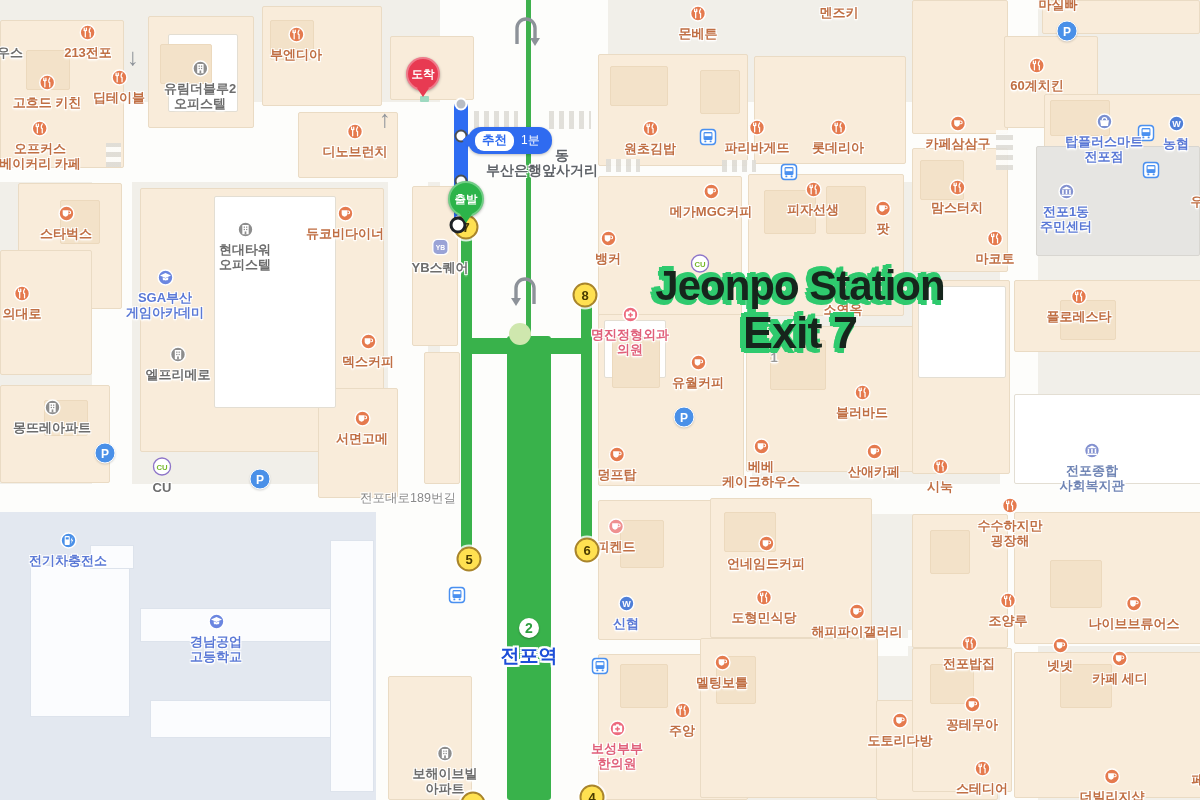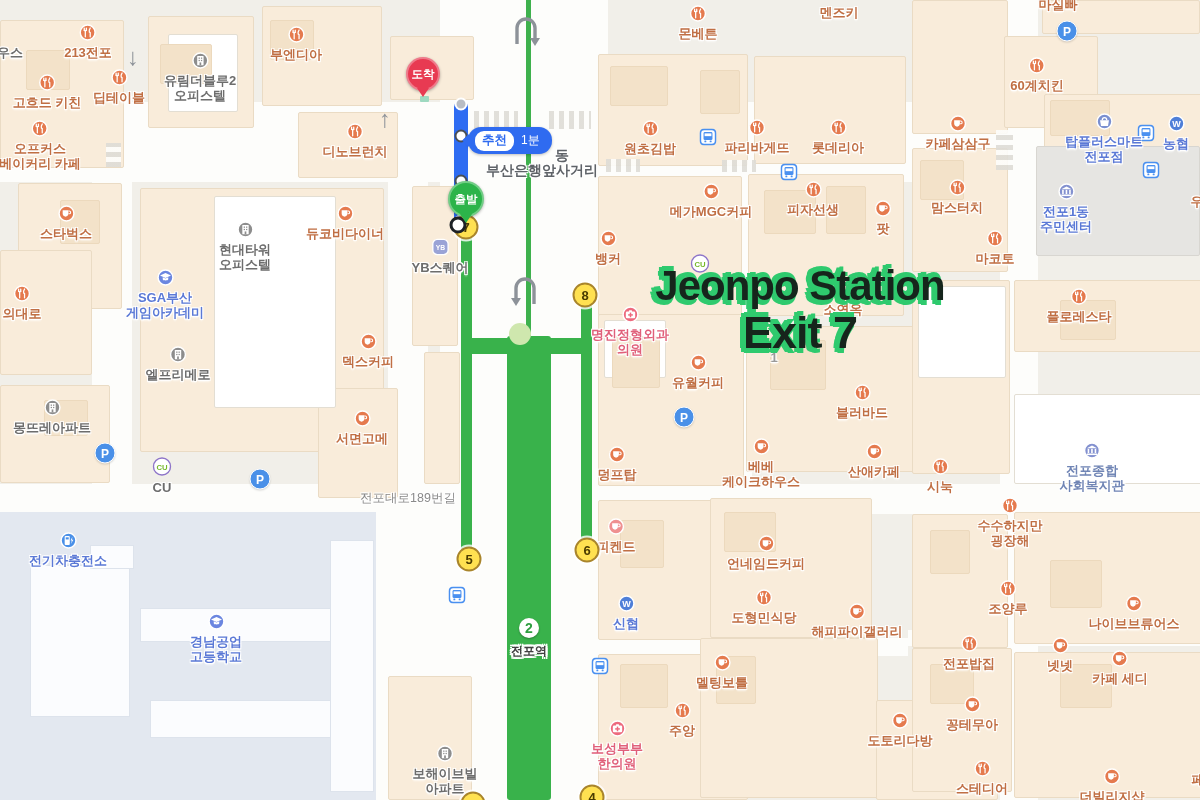--- a/index.html
+++ b/index.html
@@ -41,21 +41,21 @@
   #badge .pill{background:#fff;border-radius:9px;height:20px;padding:0 7px;display:flex;align-items:center;
      font-size:12.5px;font-weight:bold;color:#2f6bf0;}
   #badge .time{color:#fff;font-size:12px;font-weight:normal;}
   .balloon{position:absolute;transform:translateX(-50%);display:flex;flex-direction:column;align-items:center;}
   .balloon .bub{border-radius:50%;display:flex;align-items:center;justify-content:center;color:#fff;font-weight:bold;
      box-shadow:0 1px 3px rgba(0,0,0,.3);border:2px solid #ffffff55;box-sizing:border-box;}
   .balloon .tail{width:0;height:0;border-left:6px solid transparent;border-right:6px solid transparent;margin-top:-3px;}
   #station-badge{position:absolute;transform:translate(-50%,-50%);width:20px;height:20px;border-radius:50%;
      background:#fff;display:flex;align-items:center;justify-content:center;font-weight:bold;font-size:14px;color:#2f9e41;
      box-shadow:0 1px 2px rgba(0,0,0,.3);}
-  #station-name{position:absolute;transform:translateX(-50%);font-size:12px;font-weight:bold;color:#404040;white-space:nowrap;
+  #station-name{position:absolute;transform:translateX(-50%);font-size:19px;font-weight:bold;color:#1d4ed8;white-space:nowrap;
      text-shadow:-2px -2px 0 #fff,2px -2px 0 #fff,-2px 2px 0 #fff,2px 2px 0 #fff,0 -2px 0 #fff,0 2px 0 #fff,-2px 0 0 #fff,2px 0 0 #fff;}
   #annotation{position:absolute;left:800px;top:263px;transform:translateX(-50%);text-align:center;white-space:nowrap;}
   #annotation .l1{font-size:42px;line-height:46px;}
   #annotation .l2{font-size:45px;line-height:48px;}
   #annotation div{font-weight:bold;letter-spacing:-1px;}
 </style>
 </head>
 <body>
 
 <div id="map">
@@ -219,21 +219,21 @@
             <g stroke="#fff" stroke-width="1.2" stroke-linecap="round" fill="none">
               <path d="M4.8 3.8v2.1M6.8 3.8v2.1"></path>
               <path d="M4.8 5.9q1 1 2 0"></path>
               <path d="M5.8 6.6v5.4"></path>
               <path d="M10.4 3.8q-1.4 2-.8 3.8l.8.5v3.9"></path>
             </g>
           </svg></span>
         <div class="txt c-food">오프커스</div>
         <div class="txt c-food">베이커리 카페</div>
       </div>
-      <div class="poi" style="left: 200px; top: 52px; z-index: 30;">
+      <div class="poi" style="left: 200px; top: 60px; z-index: 30;">
         <span><svg width="17" height="17" viewBox="0 0 16 16">
             <circle cx="8" cy="8" r="7" fill="#8d8d8d" stroke="#fff" stroke-width="1.4"></circle>
             <rect x="5" y="3.8" width="6" height="8.6" rx=".5" fill="#fff"></rect>
             <g fill="#8d8d8d">
               <rect x="6.3" y="5.2" width="1.2" height="1.2"></rect>
               <rect x="8.5" y="5.2" width="1.2" height="1.2"></rect>
               <rect x="6.3" y="7.4" width="1.2" height="1.2"></rect>
               <rect x="8.5" y="7.4" width="1.2" height="1.2"></rect>
               <rect x="7.2" y="9.8" width="1.6" height="2.6"></rect>
             </g>
@@ -777,21 +777,21 @@
         <div class="txt c-rose">한의원</div>
       </div>
       <div class="poi" style="left: 900px; top: 712px; z-index: 30;">
         <span><svg width="17" height="17" viewBox="0 0 16 16">
             <circle cx="8" cy="8" r="7" fill="#e57a4e" stroke="#fff" stroke-width="1.4"></circle>
             <path fill="#fff" d="M4.4 5h5.4v3.1c0 1.7-1.2 2.9-2.7 2.9S4.4 9.8 4.4 8.1z"></path>
             <path fill="none" stroke="#fff" stroke-width="1" d="M9.9 5.7h.7a1.3 1.3 0 0 1 0 2.6h-.7"></path>
           </svg></span>
         <div class="txt c-food">도토리다방</div>
       </div>
-      <div class="poi" style="left: 1008px; top: 580px; z-index: 30; justify-content: flex-end;">
+      <div class="poi" style="left: 1008px; top: 592px; z-index: 30; justify-content: flex-end;">
         <span><svg width="17" height="17" viewBox="0 0 16 16">
             <circle cx="8" cy="8" r="7" fill="#e57a4e" stroke="#fff" stroke-width="1.4"></circle>
             <g stroke="#fff" stroke-width="1.2" stroke-linecap="round" fill="none">
               <path d="M4.8 3.8v2.1M6.8 3.8v2.1"></path>
               <path d="M4.8 5.9q1 1 2 0"></path>
               <path d="M5.8 6.6v5.4"></path>
               <path d="M10.4 3.8q-1.4 2-.8 3.8l.8.5v3.9"></path>
             </g>
           </svg></span>
         <div class="txt c-food">조양루</div>

